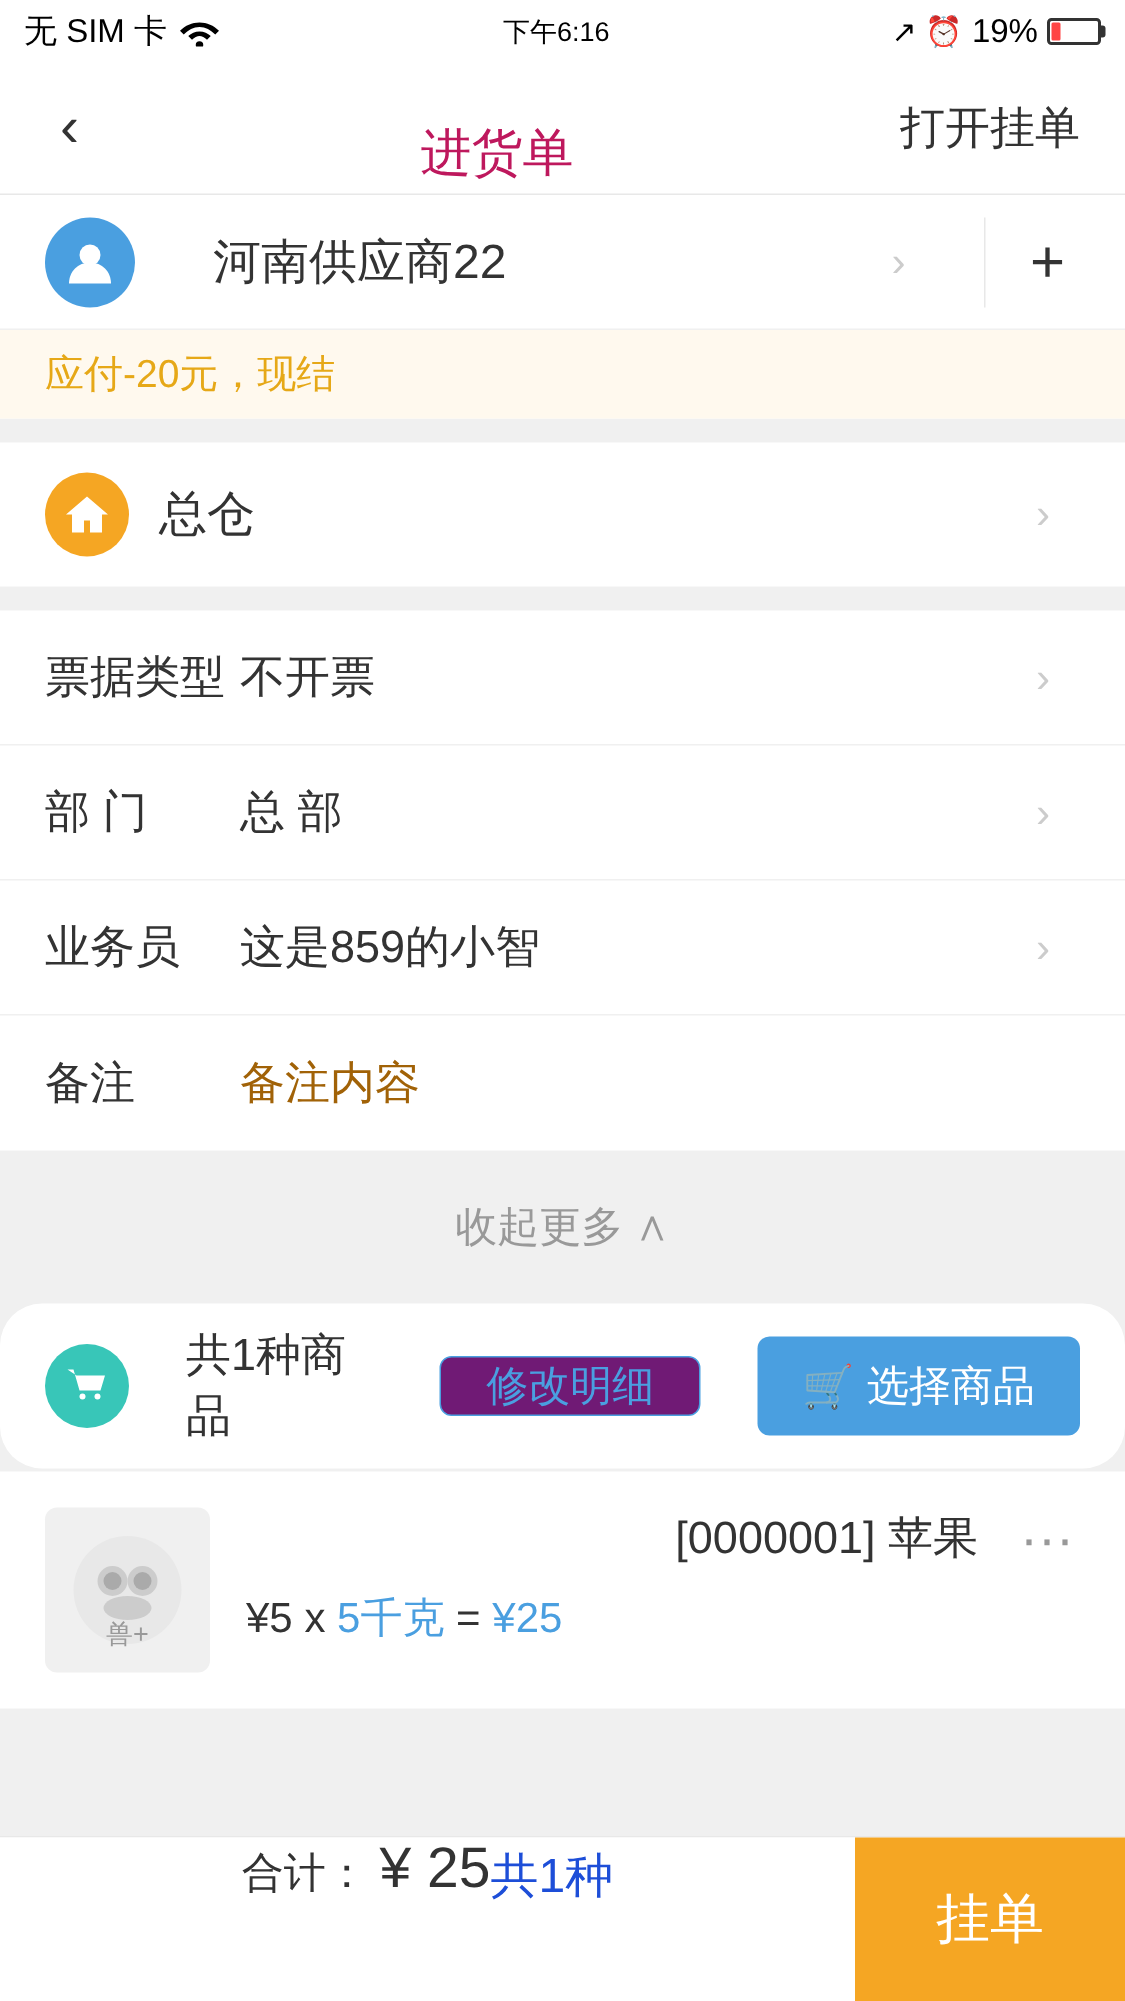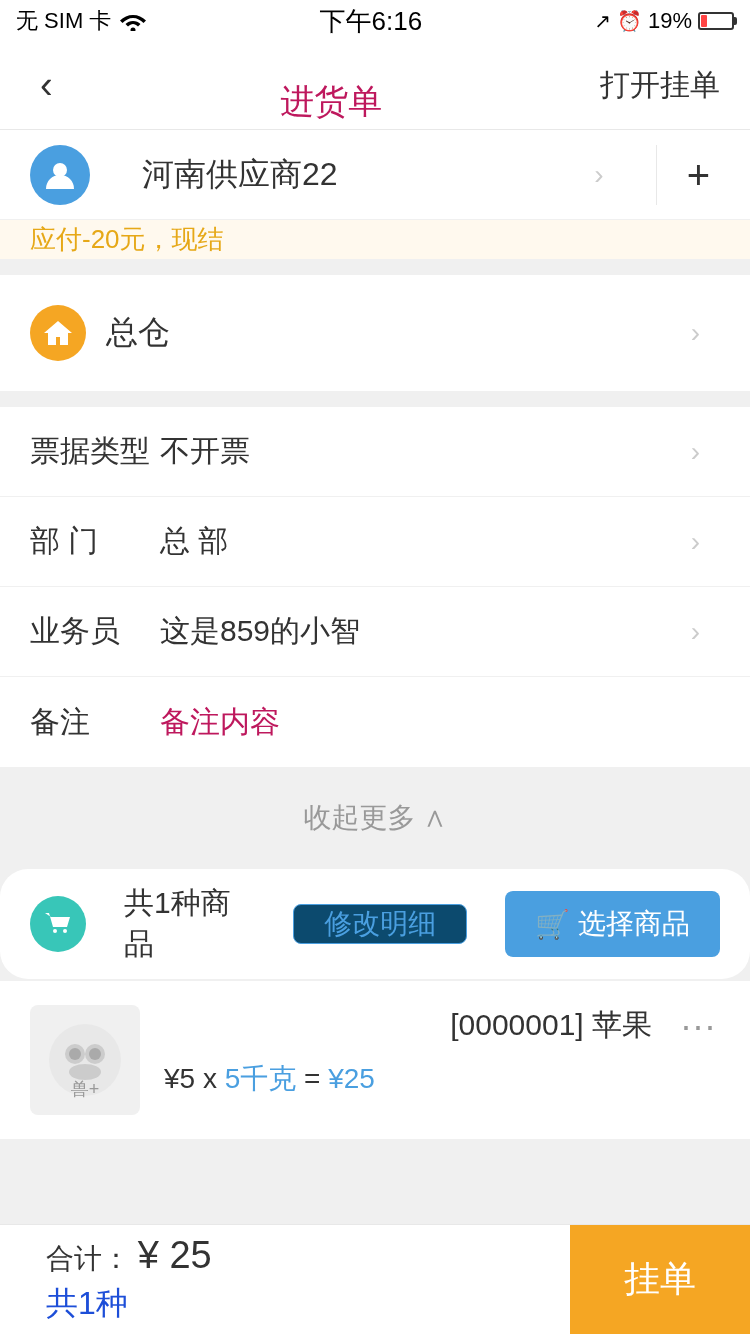--- a/index.html
+++ b/index.html
@@ -18,21 +18,21 @@
       background: #fff;
       height: 42px;
       display: flex;
       align-items: center;
       justify-content: space-between;
       padding: 0 16px;
       font-size: 24px;
       color: #000;
     }
     .status-left { display: flex; align-items: center; gap: 8px; font-size: 22px; }
-    .status-center { font-size: 26px; font-weight: 500; }
+    .status-center { font-size: 18px; font-weight: 500; }
     .status-right { display: flex; align-items: center; gap: 6px; font-size: 22px; }
     .battery-icon {
       display: inline-block;
       width: 36px;
       height: 18px;
       border: 2px solid #333;
       border-radius: 3px;
       position: relative;
     }
     .battery-icon::after {
@@ -132,35 +132,35 @@
       cursor: pointer;
       padding: 10px;
       border-left: 1px solid #e8e8e8;
       padding-left: 30px;
       line-height: 1;
     }
 
     
     .notice-bar {
       background: #fff9ee;
-      padding: 2px 30px;
+      padding: 12px 30px;
       font-size: 26px;
       color: #e6a817;
     }
 
     
     .warehouse-section {
       background: #fff;
       margin-bottom: 16px;
     }
     .warehouse-row {
       display: flex;
       align-items: center;
       padding: 0 30px;
-      height: 116px;
+      height: 96px;
     }
     .warehouse-icon {
       width: 56px;
       height: 56px;
       border-radius: 50%;
       background: #f5a623;
       display: flex;
       align-items: center;
       justify-content: center;
       margin-right: 20px;
@@ -190,21 +190,21 @@
       color: #333;
       width: 130px;
       flex-shrink: 0;
     }
     .form-value {
       flex: 1;
       font-size: 30px;
       color: #333;
     }
     .form-value.placeholder {
-      color: #be185d;
+      color: #a16207;
     }
 
     
     .collapse-row {
       background: #f0f0f0;
       height: 70px;
       display: flex;
       align-items: center;
       justify-content: center;
       font-size: 28px;
@@ -235,21 +235,21 @@
       flex-shrink: 0;
     }
     .product-count {
       flex: 1;
       font-size: 30px;
       color: #333;
     }
     .btn-outline {
       border: 1.5px solid #4a9fe0;
       color: #4a9fe0;
-      background: #0c4a6e;
+      background: #701a75;
       border-radius: 8px;
       padding: 0 30px;
       font-size: 28px;
       cursor: pointer;
     }
     .btn-solid {
       background: #4a9fe0;
       color: #fff;
       border: none;
       border-radius: 8px;
@@ -314,21 +314,21 @@
       width: 750px;
       height: 110px;
       display: flex;
       align-items: stretch;
       background: #fff;
       border-top: 1px solid #e8e8e8;
     }
     .bottom-total {
       flex: 1;
       display: flex;
-      flex-direction: column;
+      flex-direction: row;
       justify-content: center;
       padding: 0 46px;
       background: #fff;
     }
     .total-main {
       font-size: 28px;
       color: #333;
     }
     .total-main .amount {
       font-size: 38px;

